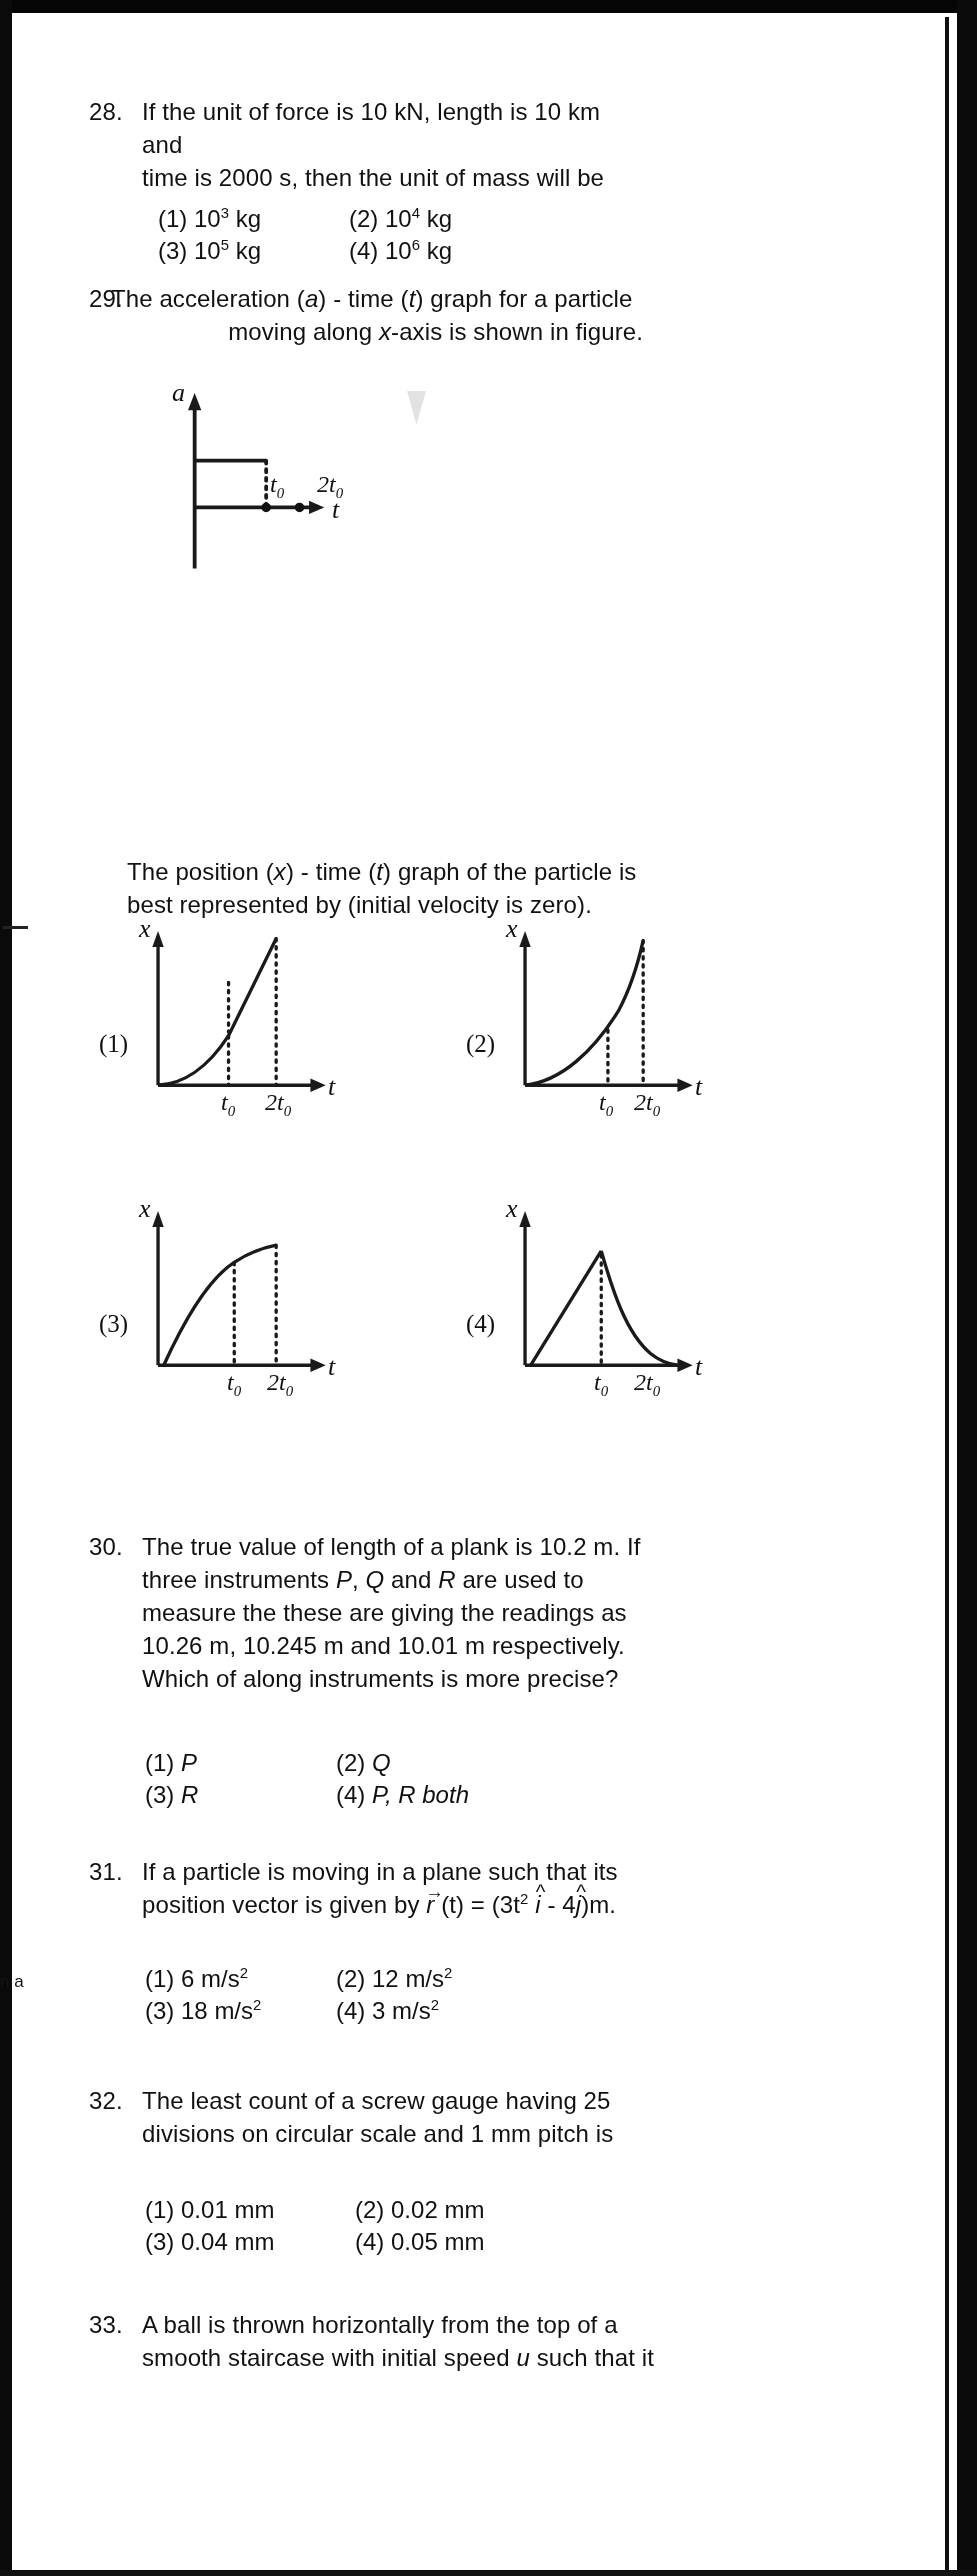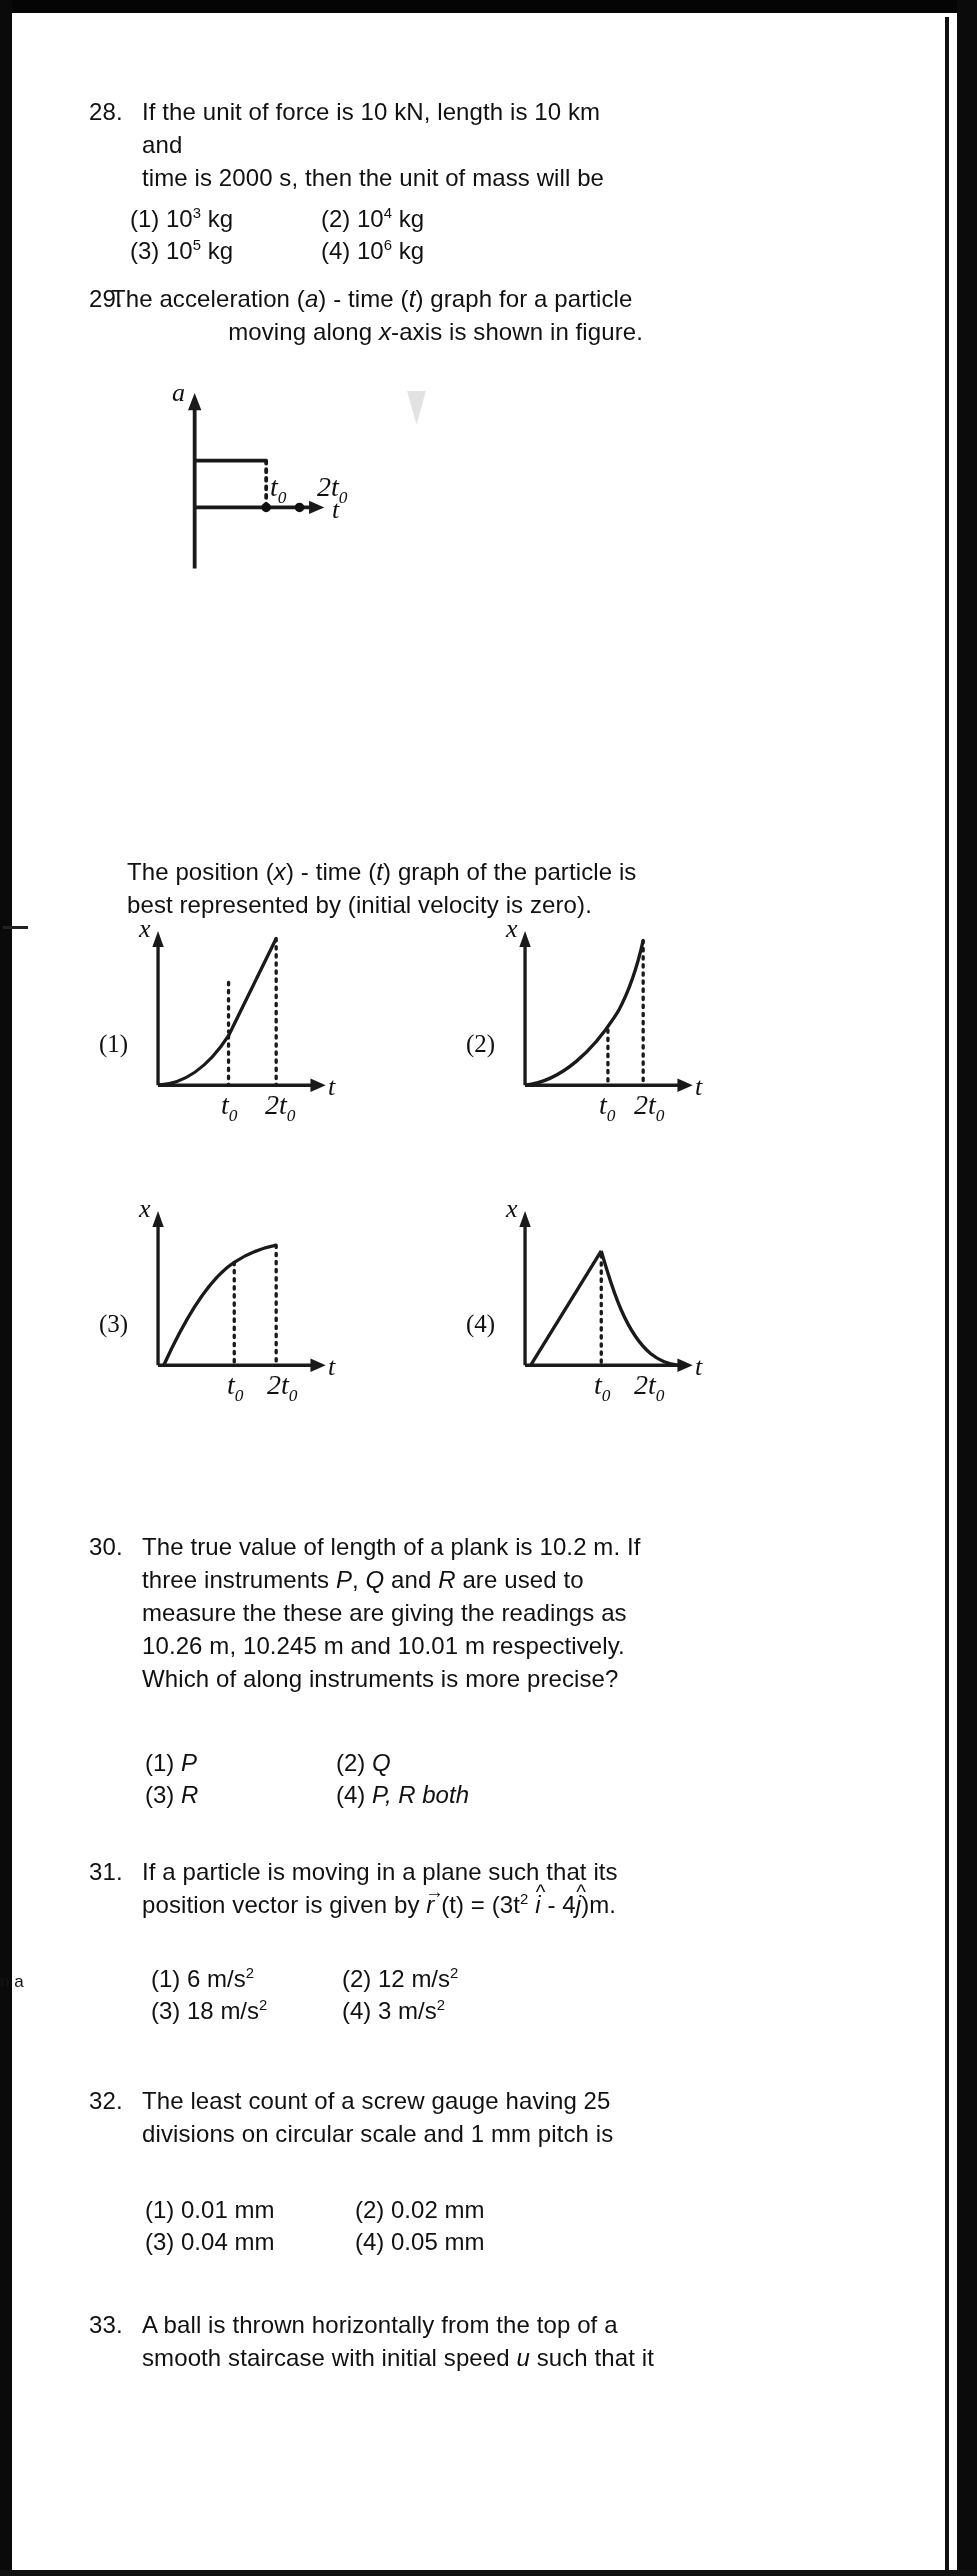--- a/index.html
+++ b/index.html
@@ -47,21 +47,21 @@
   .hat{position:relative;display:inline-block;font-style:italic;}
   .hat::after{content:"\005E";position:absolute;left:0.02em;top:-0.62em;font-size:0.86em;font-style:normal;}
 
   
   .bleed{position:absolute;font-size:17px;color:#141414;}
 
   
   .fig{position:absolute;}
   .fig svg{display:block;overflow:visible;}
   .axlabel{font-family:"Liberation Serif", serif;font-style:italic;font-size:26px;}
-  .axlabel-s{font-family:"Liberation Serif", serif;font-style:italic;font-size:28px;}
+  .axlabel-s{font-family:"Liberation Serif", serif;font-style:italic;font-size:24px;}
   .optlabel{font-family:"Liberation Serif", serif;font-size:25px;}
   .graysmudge{position:absolute;background:#e2e2e2;}
 </style>
 </head>
 <body>
 
 <div id="page">
   <div class="edge-top"></div>
   <div class="edge-left"></div>
   <div class="edge-right"></div>
@@ -75,21 +75,21 @@
     <div class="bleed" style="left:-32px;top:1955px;">n a</div>
 
     <div class="q" style="left:57px;top:78px;width:535px;">
       <div class="qnum">28.</div>
       <div class="qbody">
         <div>If the unit of force is 10 kN, length is 10 km and</div>
         <div>time is 2000 s, then the unit of mass will be</div>
       </div>
     </div>
 
-    <div class="opts" style="left:98px;top:186px;">
+    <div class="opts" style="left:126px;top:186px;">
       <div class="optrow">
         <div class="optcell">
           <span>(1)</span>
           <span>10</span><sup>3</sup>&nbsp;<span>kg</span>
         </div>
         <div class="optcell">
           <span>(2)</span>
           <span>10</span><sup>4</sup>&nbsp;<span>kg</span>
         </div>
       </div>
@@ -232,21 +232,21 @@
     </div>
 
     <div class="q" style="left:57px;top:1838px;width:592px;">
       <div class="qnum">31.</div>
       <div class="qbody">
         <div>If a particle is moving in a plane such that its</div>
         <div><span>position vector is given by </span><span class="vec">r</span><span> (t) = (3t</span><sup>2</sup> <span class="hat">i</span><span> - 4</span><span class="hat">j</span><span>)m.</span></div>
       </div>
     </div>
 
-    <div class="opts" style="left:119px;top:1946px;">
+    <div class="opts" style="left:113px;top:1946px;">
       <div class="optrow">
         <div class="optcell"><span>(1)</span> <span>6 m/s</span><sup>2</sup></div>
         <div class="optcell"><span>(2)</span> <span>12 m/s</span><sup>2</sup></div>
       </div>
       <div class="optrow">
         <div class="optcell"><span>(3)</span> <span>18 m/s</span><sup>2</sup></div>
         <div class="optcell"><span>(4)</span> <span>3 m/s</span><sup>2</sup></div>
       </div>
     </div>
 

